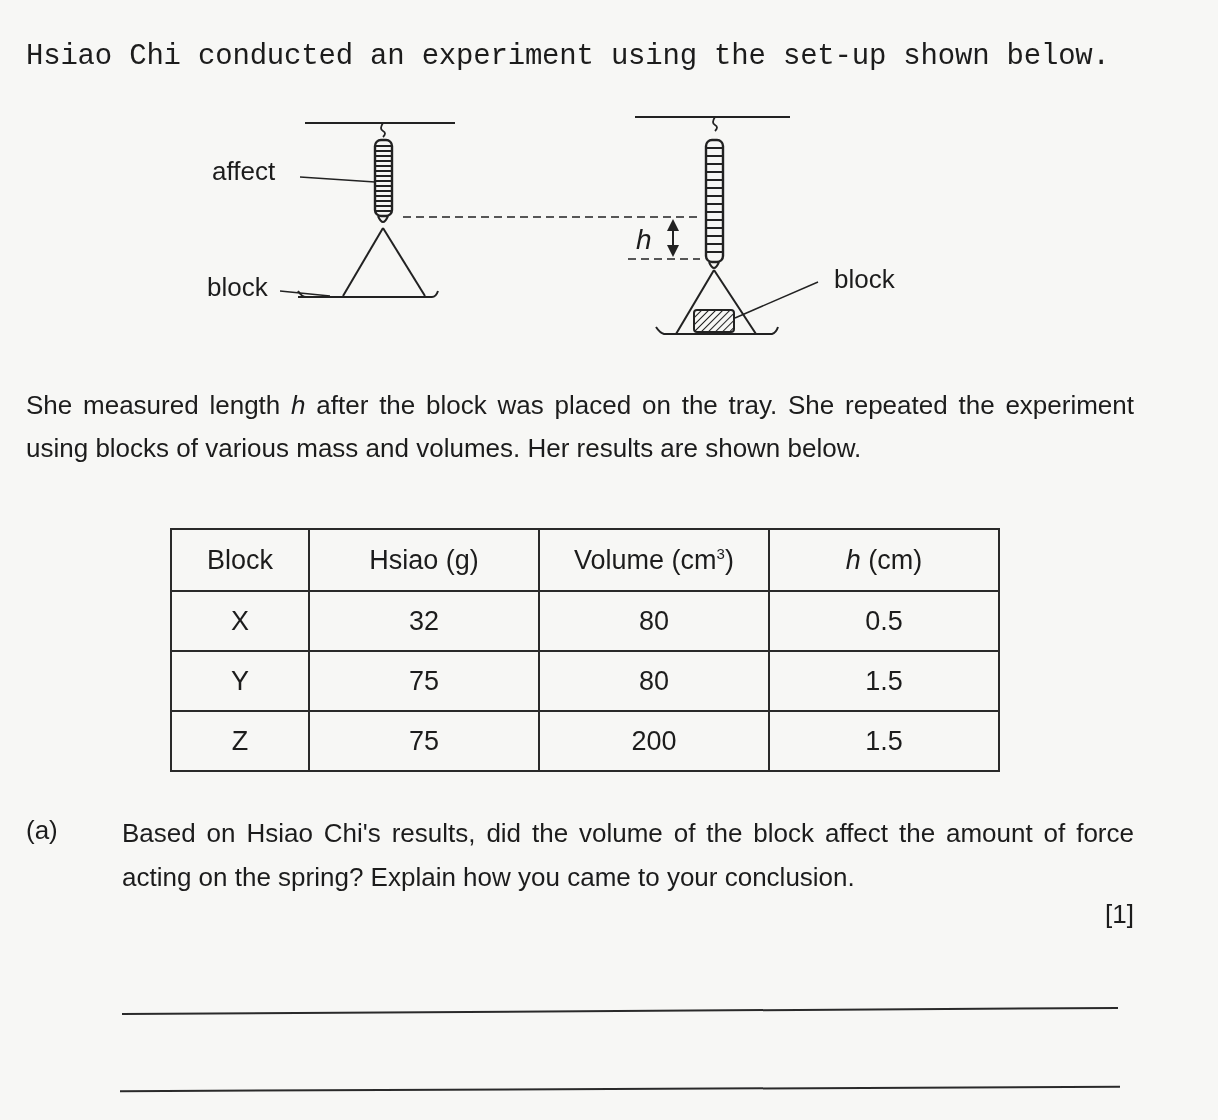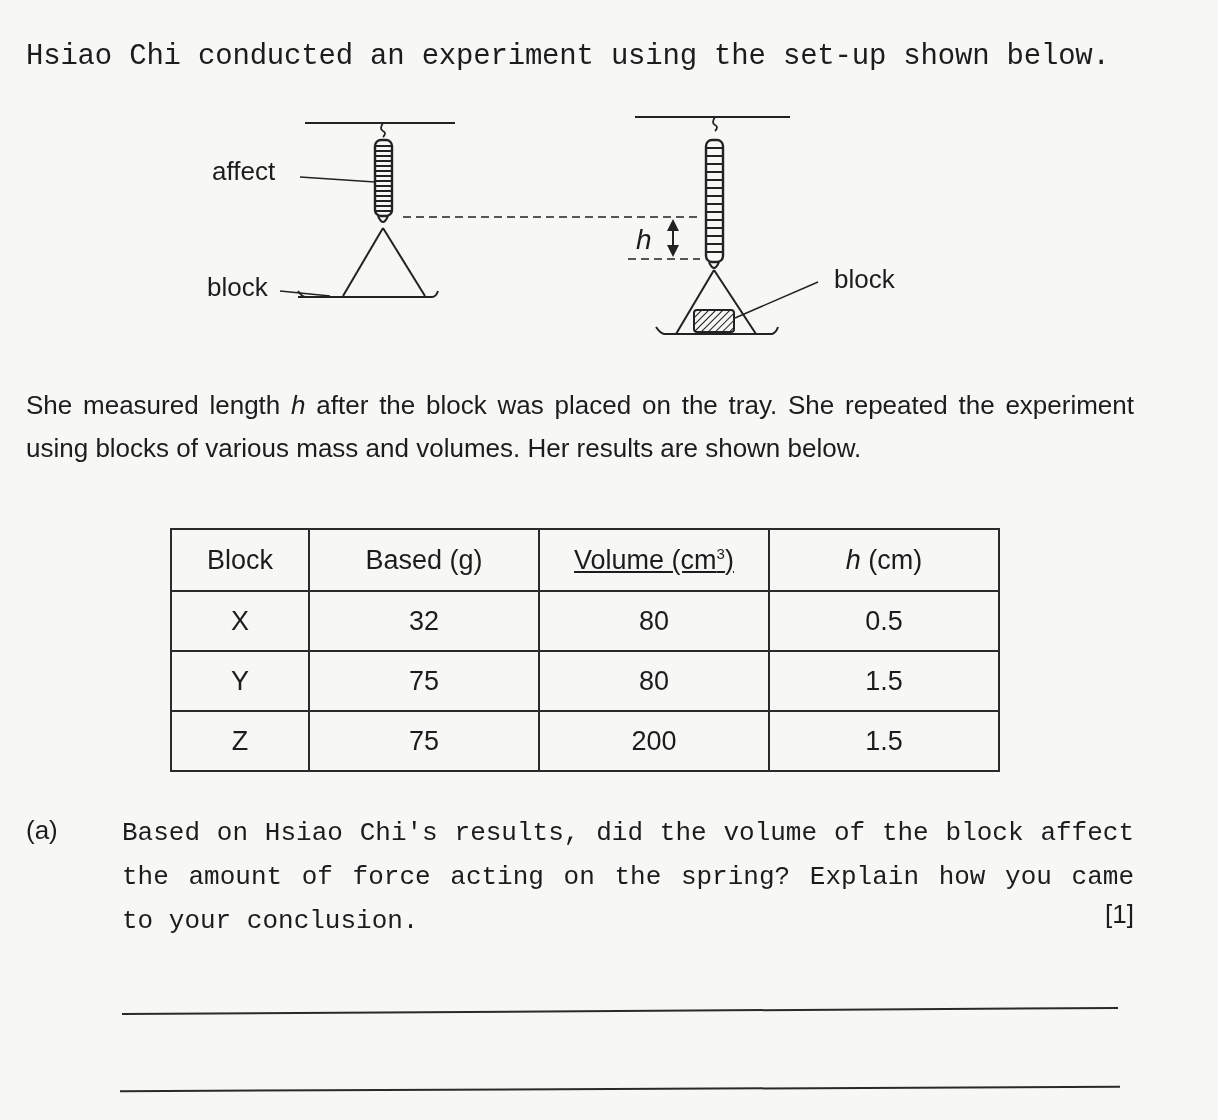--- a/index.html
+++ b/index.html
@@ -23,25 +23,25 @@
   table.results {
     position: absolute; left: 170px; top: 528px;
     border-collapse: collapse; font-size: 27px;
   }
   table.results td, table.results th {
     border: 2px solid #2a2a2a; text-align: center; font-weight: normal;
     padding: 0;
   }
   table.results th { height: 60px; }
   table.results td { height: 58px; }
-  .c0 { width: 136px; } .c1 { width: 228px; } .c2 { width: 228px; text-decoration: underline; } .c3 { width: 228px; }
+  .c0 { width: 136px; } .c1 { width: 228px; } .c2 { width: 228px; } .c3 { width: 228px; }
   .qa-label { left: 26px; top: 815px; font-size: 26px; }
   .qa-text {
     left: 122px; top: 811px; width: 1012px; font-size: 26px; line-height: 44px;
-    text-align: justify; text-align-last: left; font-family: Liberation Mono, monospace;
+    text-align: justify; text-align-last: left;
   }
   .marks { right: 84px; top: 899px; font-size: 26px; }
   .ans-line { height: 0; border-top: 2px solid #2a2a2a; }
 </style>
 </head>
 <body>
 
 <div class="abs intro">Hsiao Chi conducted an experiment using the set-up shown below.</div>
 
 <svg class="abs" style="left:0;top:100px" width="1218" height="250" viewBox="0 100 1218 250">
@@ -98,21 +98,21 @@
 <div class="abs label" style="left:207px;top:272px">block</div>
 <div class="abs label" style="left:834px;top:264px">block</div>
 <div class="abs label" style="left:636px;top:224px;font-style:italic;font-size:28px">h</div>
 
 <div class="abs para"><span>She measured length </span><i>h</i><span> after the block was placed on the tray. She repeated the experiment using blocks of various mass and volumes. Her results are shown below.</span></div>
 
 <table class="results">
   <tbody>
       <tr>
     <th class="c0">Block</th>
-    <th class="c1">Based (g)</th>
+    <th class="c1">Hsiao (g)</th>
     <th class="c2"><span>Volume (cm</span><sup style="font-size:15px">3</sup><span>)</span></th>
     <th class="c3"><i>h</i><span> (cm)</span></th>
   </tr>
   <tr>
     <td>X</td>
     <td>32</td>
     <td>80</td>
     <td>0.5</td>
   </tr>
   <tr>

